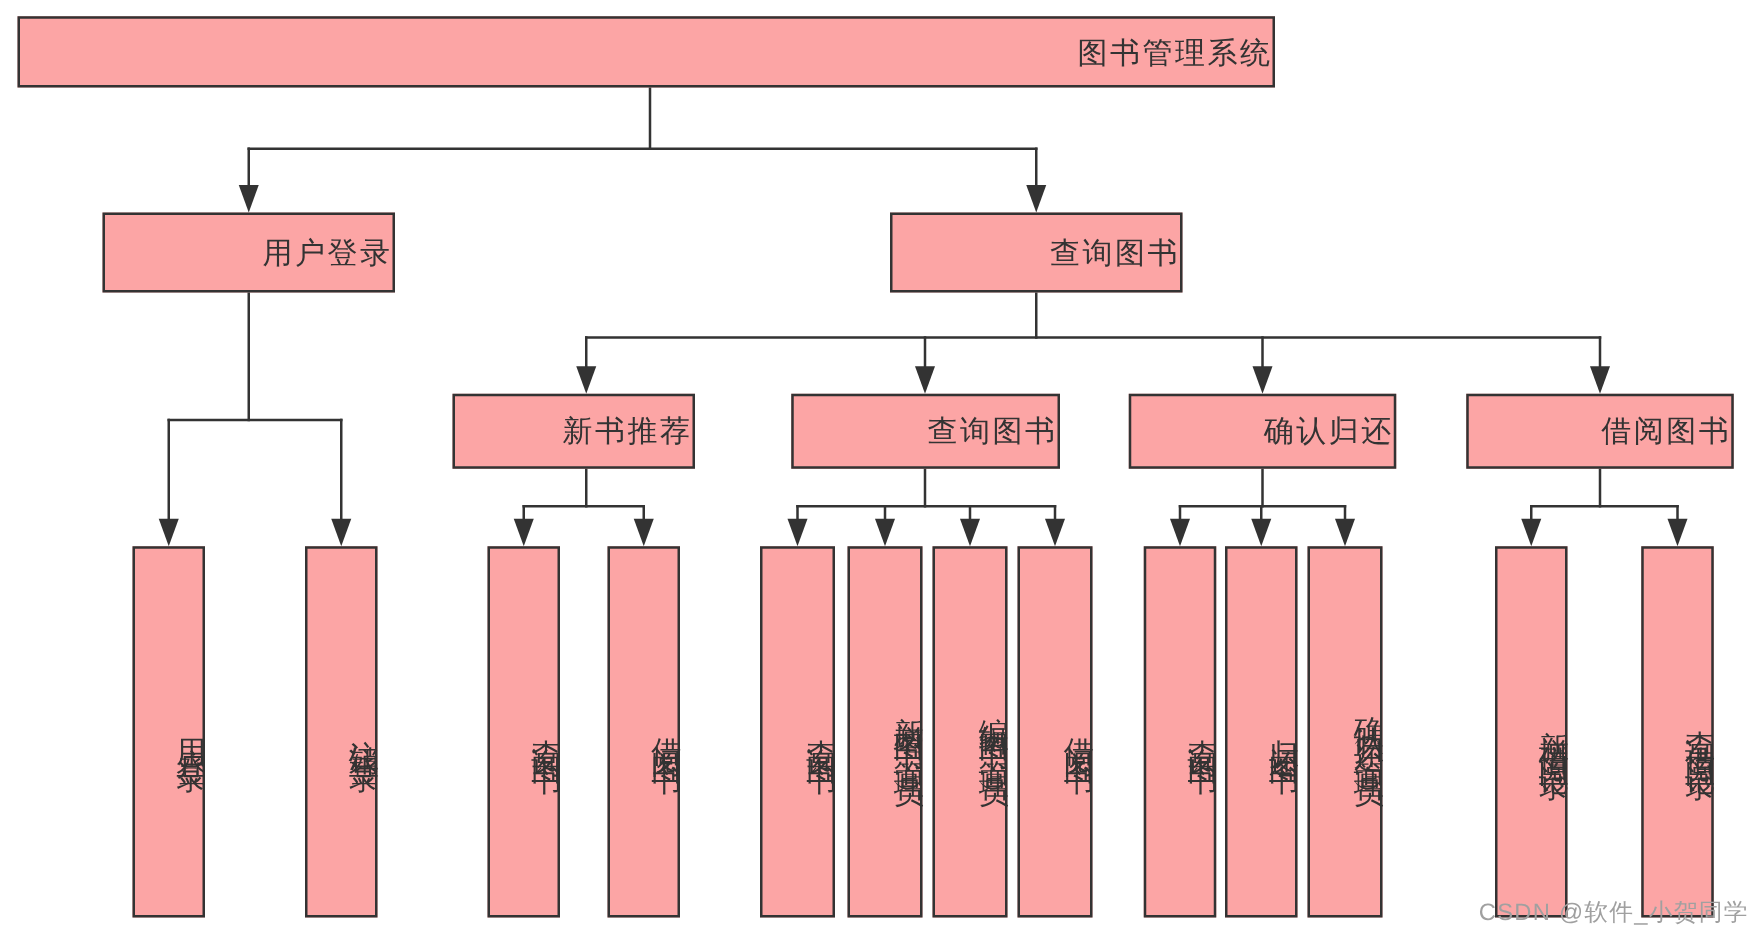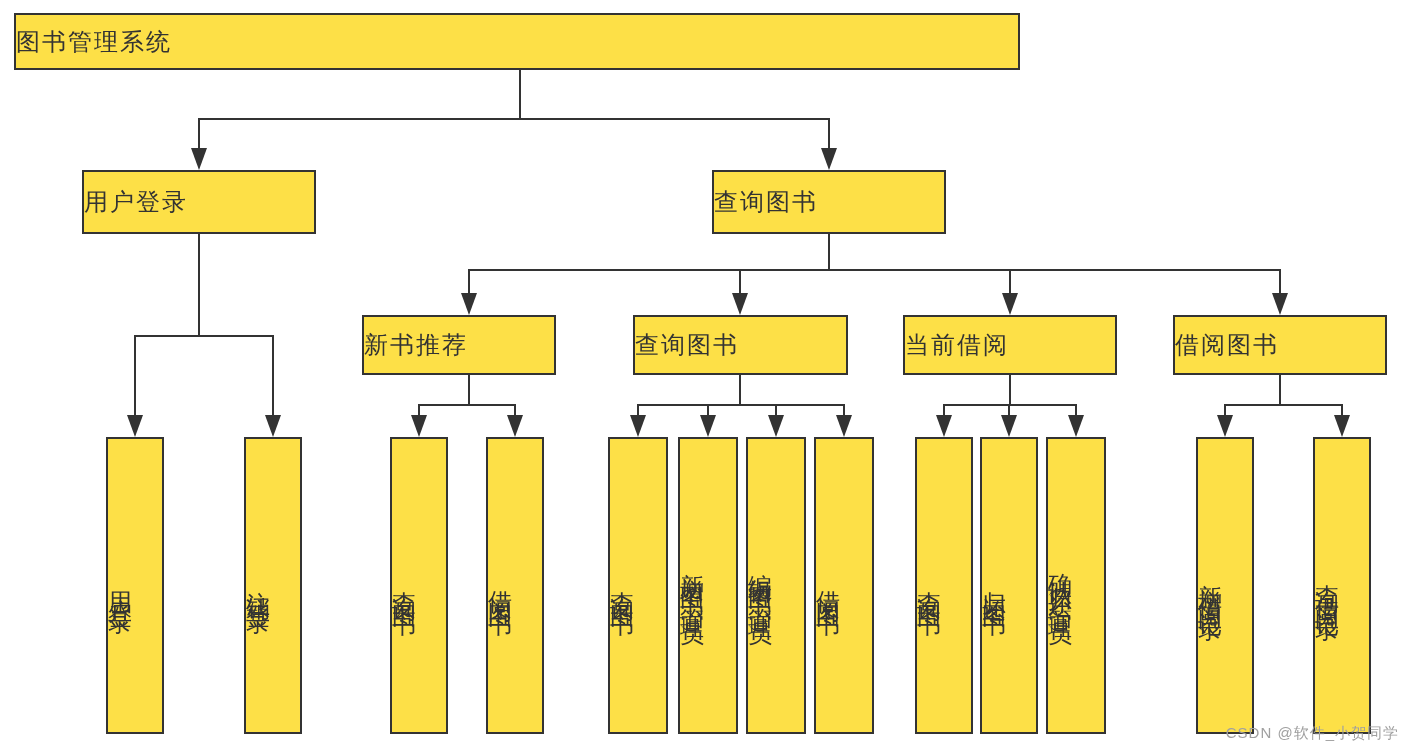--- a/index.html
+++ b/index.html
@@ -12,26 +12,27 @@
   .canvas {
     position: relative;
     width: 1405px;
     height: 747px;
     background: var(--bg);
     overflow: hidden;
     font-family: "Liberation Sans", "DejaVu Sans", sans-serif;
   }
   .box {
     position: absolute;
-    background: #fde047;
+    background: #fca5a5;
     border: 2px solid var(--line);
     box-sizing: border-box;
     display: flex;
     align-items: center;
-    justify-content: flex-start;
+    justify-content: flex-end;
+    font-family: Liberation Mono, monospace;
   }
   .hlabel {
     font-size: 24px;
     color: var(--text);
     letter-spacing: 2px;
     white-space: nowrap;
   }
   .vlabel {
     writing-mode: vertical-rl;
     text-orientation: mixed;
@@ -46,21 +47,21 @@
   .ah {
     position: absolute; width: 0; height: 0;
     border-left: 8px solid transparent;
     border-right: 8px solid transparent;
     border-top: 22px solid var(--line);
   }
   .watermark {
     position: absolute;
     right: 6px;
     bottom: 4px;
-    font-size: 15px;
+    font-size: 19px;
     color: var(--wm);
     letter-spacing: 1px;
     z-index: 10;
     white-space: nowrap;
     text-align: right;
   }
 </style>
 </head>
 <body>
 
@@ -77,21 +78,21 @@
     <span class="hlabel">查询图书</span>
   </div>
 
   <div class="box" style="left:362px; top:315px; width:194px; height:60px;">
     <span class="hlabel">新书推荐</span>
   </div>
   <div class="box" style="left:633px; top:315px; width:215px; height:60px;">
     <span class="hlabel">查询图书</span>
   </div>
   <div class="box" style="left:903px; top:315px; width:214px; height:60px;">
-    <span class="hlabel">当前借阅</span>
+    <span class="hlabel">确认归还</span>
   </div>
   <div class="box" style="left:1173px; top:315px; width:214px; height:60px;">
     <span class="hlabel">借阅图书</span>
   </div>
 
   <div class="box" style="left:106px; top:437px; width:58px; height:297px;">
     <span class="vlabel">用户登录</span>
   </div>
   <div class="box" style="left:244px; top:437px; width:58px; height:297px;">
     <span class="vlabel">注销登录</span>

